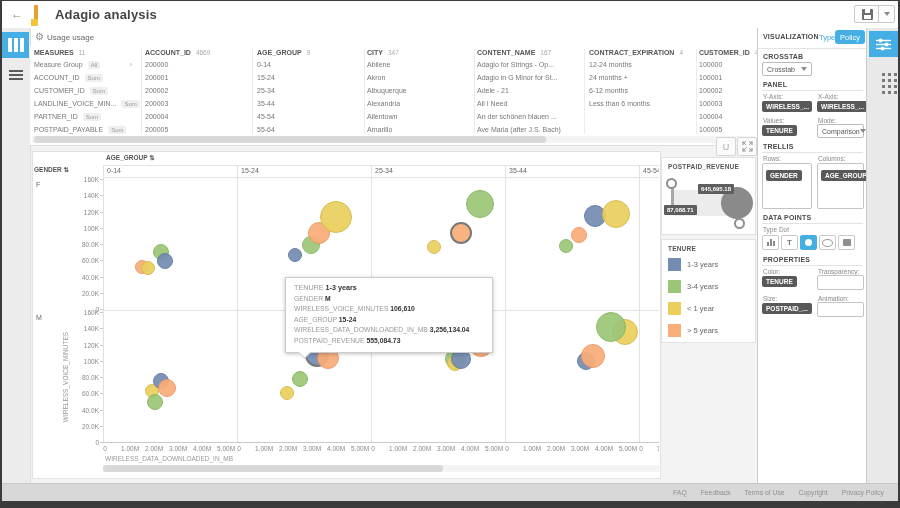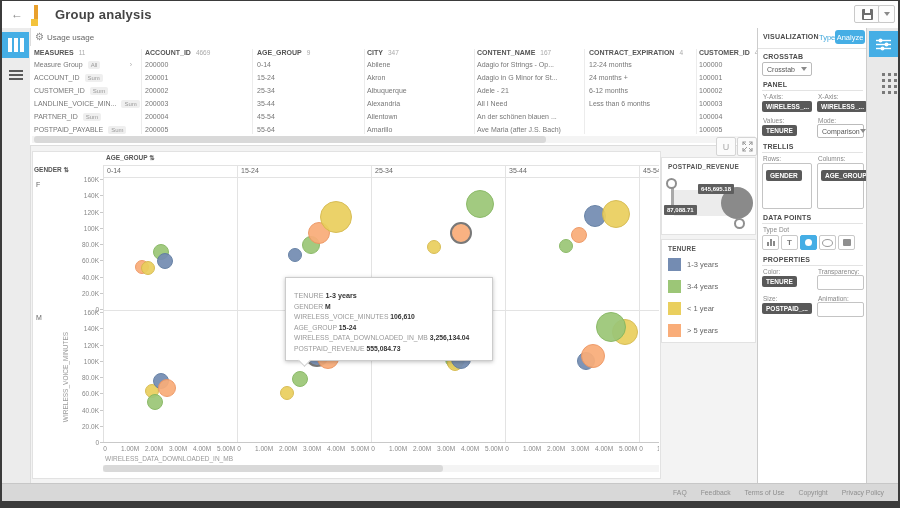--- a/index.html
+++ b/index.html
@@ -65,39 +65,39 @@
   .dropbox{background:#fff;border:1px solid #c4c4c4;border-radius:2px;box-sizing:border-box}
   .dpbtn{position:absolute;width:17px;height:15px;background:#fff;border:1px solid #c9c9c9;border-radius:2px;display:flex;align-items:center;justify-content:center;box-sizing:border-box}
   .dpbtn.active{background:#45aee5;border-color:#45aee5}
   .txtinput{background:#fff;border:1px solid #c4c4c4;border-radius:2px;box-sizing:border-box}
   .bluelink{color:#3fa7dc;font-size:7.5px}
   .analyzebtn{position:absolute;background:#45aee5;color:#fff;font-size:7.5px;border-radius:3px;display:flex;align-items:center;justify-content:center}
   
   .rrail{position:absolute;left:864px;top:27px;width:32px;height:455px;background:#e9e9e9;border-left:1px solid #ccc}
   .griddots{width:3px;height:3px;background:#7a7a7a;box-shadow:6px 0 #7a7a7a,12px 0 #7a7a7a,0 6px #7a7a7a,6px 6px #7a7a7a,12px 6px #7a7a7a,0 12px #7a7a7a,6px 12px #7a7a7a,12px 12px #7a7a7a,0 18px #7a7a7a,6px 18px #7a7a7a,12px 18px #7a7a7a}
   
-  .tooltip{position:absolute;left:283px;top:276px;width:190px;background:#fff;border:1px solid #ccc;box-shadow:0 1px 4px rgba(0,0,0,.25);padding:13px 8px 6px 8px;z-index:50}
+  .tooltip{position:absolute;left:283px;top:276px;width:190px;background:#fff;border:1px solid #ccc;box-shadow:0 1px 4px rgba(0,0,0,.25);padding:5px 8px 6px 8px;z-index:50}
   .tooltip:after{content:"";position:absolute;left:14px;bottom:-5px;width:8px;height:8px;background:#fff;border-right:1px solid #ccc;border-bottom:1px solid #ccc;transform:rotate(45deg)}
   .ttline{font-size:6.8px;color:#999;line-height:10.5px;white-space:nowrap}
   .ttline b{color:#333;font-weight:bold}
   .tttitle{font-size:7.2px}
   
   .footer{position:absolute;left:0;top:482px;width:896px;height:18px;background:#d8d8d8;border-top:1px solid #c7c7c7;display:flex;align-items:center;justify-content:flex-end;gap:14px;padding-right:14px;box-sizing:border-box}
   .footer a{font-size:6.8px;color:#8f8f8f;text-decoration:none}
 </style>
 </head>
 <body>
 
 <div id="stage">
 <div class="ui">
 
   <div class="topbar">
     <span class="abs backarrow" style="left:9px;top:6px">←</span>
     <span class="abs story" style="left:32px;top:6px"><i></i></span>
-    <span class="abs title" style="left:53px;top:6px">Group analysis</span>
+    <span class="abs title" style="left:53px;top:6px">Adagio analysis</span>
     <span class="savebtn" style="left:852px;width:24px">
           <span class="floppy">
             <i></i>
             <b></b>
           </span>
         </span>
     <span class="savebtn" style="left:876px;width:15px">
           <span class="caret"></span>
         </span>
   </div>
@@ -388,21 +388,21 @@
           <div class="lentry" style="top: 84px;">
             <span class="swatch" style="background: rgb(249, 173, 121);"></span>
             <span>&gt; 5 years</span>
           </div>
         </div>
   </div>
 
   <div class="rpanel">
     <span class="abs sect" style="left:5px;top:5px">VISUALIZATION</span>
     <span class="abs bluelink" style="left:61px;top:5px">Type</span>
-    <span class="analyzebtn" style="left:77px;top:2px;width:30px;height:14px">Analyze</span>
+    <span class="analyzebtn" style="left:77px;top:2px;width:30px;height:14px">Policy</span>
     <div class="abs hairline" style="left:0;top:20px;width:109px;height:1px"></div>
 
     <span class="abs sect" style="left:5px;top:25px">CROSSTAB</span>
     <div class="abs sel" style="left:4px;top:34px;width:50px;height:14px">
           <span>Crosstab</span>
           <span class="caret"></span>
         </div>
 
     <span class="abs sect" style="left:5px;top:53px">PANEL</span>
     <div class="abs hairline" style="left:4px;top:62px;width:101px;height:1px"></div>

